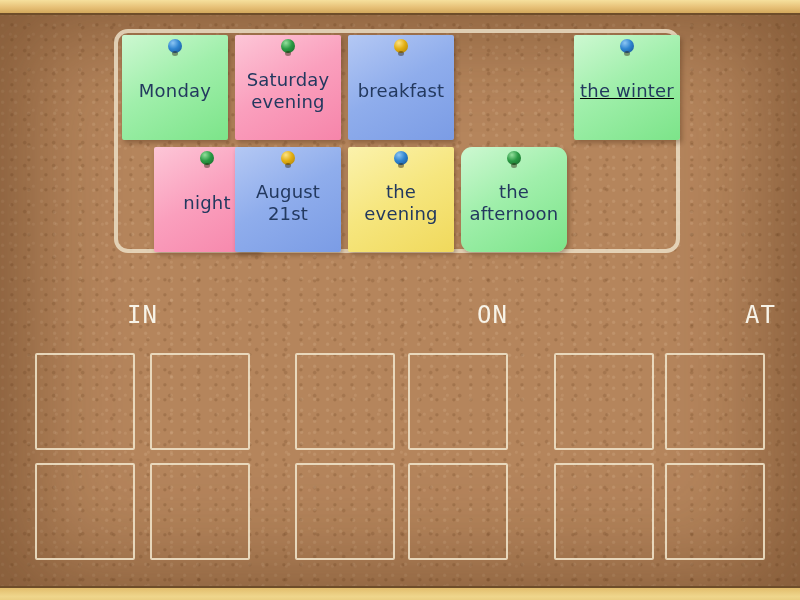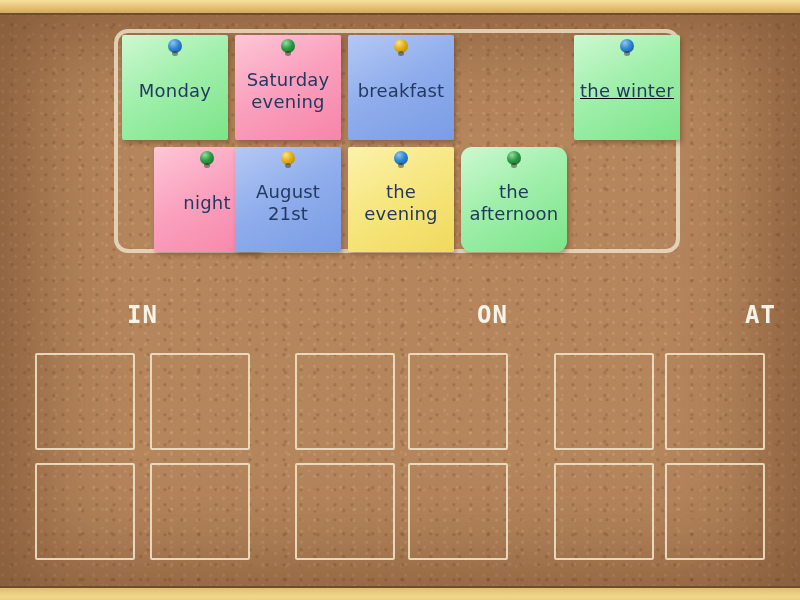--- a/index.html
+++ b/index.html
@@ -68,21 +68,21 @@
     background:rgba(40,30,10,0.45);
     z-index:-1;
   }
   .pin-blue  { background:radial-gradient(circle at 35% 28%, #8cc6f4 0%, #2f84d0 45%, #144f8e 100%); }
   .pin-green { background:radial-gradient(circle at 35% 28%, #93e09c 0%, #2a9a44 45%, #156327 100%); }
   .pin-yellow{ background:radial-gradient(circle at 35% 28%, #fce384 0%, #e2ae13 45%, #a87c08 100%); }
   
   .cat-label{
     position:absolute;top:301px;height:32px;z-index:2;
     font-family:"DejaVu Sans Mono",monospace;
-    font-size:24px;font-weight:bold;
+    font-size:24px;font-weight:normal;
     color:#f7f3e8;text-align:center;letter-spacing:1px;
   }
   
   .slot{
     position:absolute;width:100px;height:97px;z-index:2;
     border:2px solid rgba(240,228,202,0.88);
     border-radius:2px;
     box-sizing:border-box;
   }
 </style>

